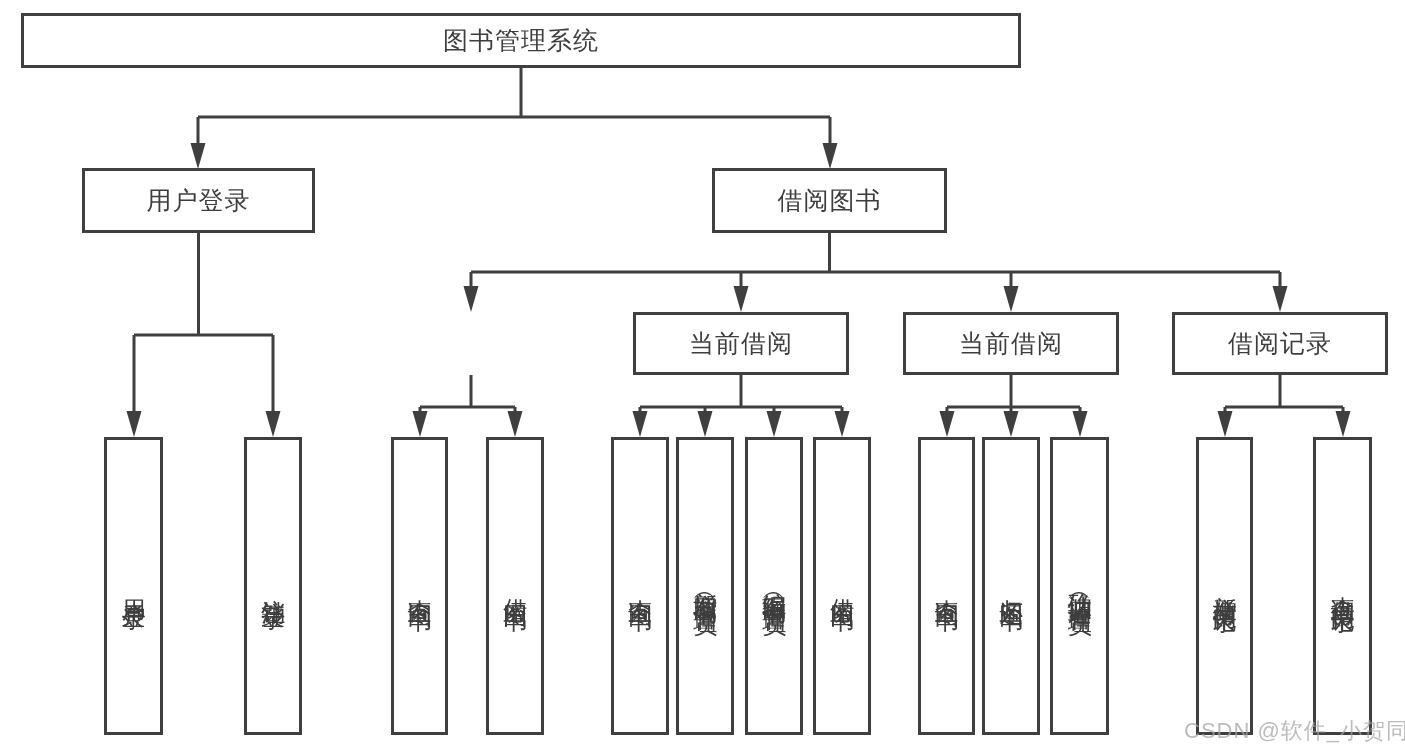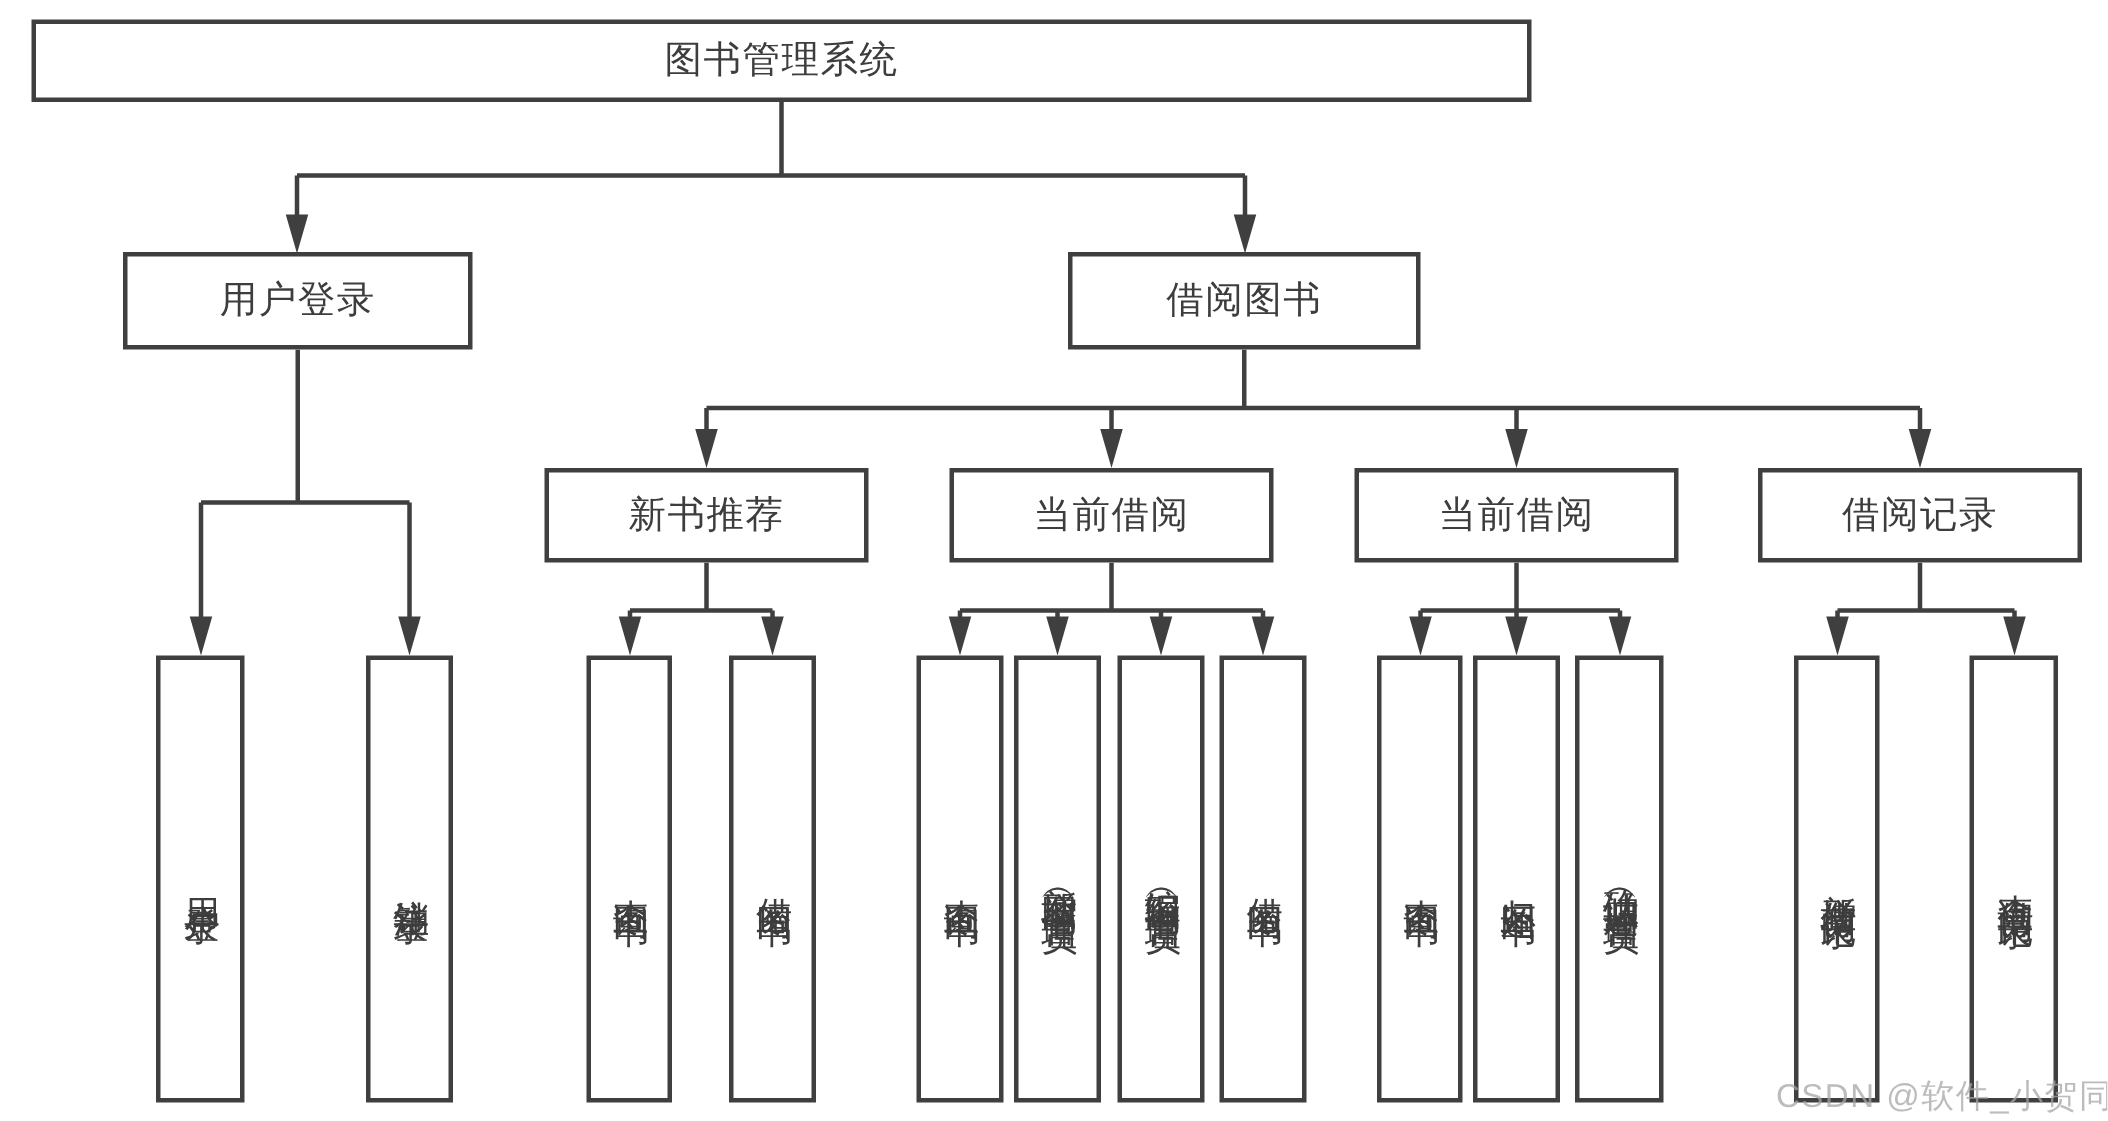--- a/index.html
+++ b/index.html
@@ -130,21 +130,20 @@
       <polygon points="1217.5,411 1232.5,411 1225,437"></polygon>
       <polygon points="1335.5,411 1350.5,411 1343,437"></polygon>
     </g>
   </svg>
 
   <div class="node n-root">图书管理系统</div>
 
   <div class="node n-user">用户登录</div>
   <div class="node n-mgmt">借阅图书</div>
 
-  <div class="node n-g1">新书推荐</div>
   <div class="node n-g2">当前借阅</div>
   <div class="node n-g4">借阅记录</div>
   <div class="node n-g3">当前借阅</div>
 
   <div class="node leaf n-l1">用户登录</div>
   <div class="node leaf n-l2">注销登录</div>
 
   <div class="node leaf n-l3">查询图书</div>
   <div class="node leaf n-l4">借阅图书</div>
 

